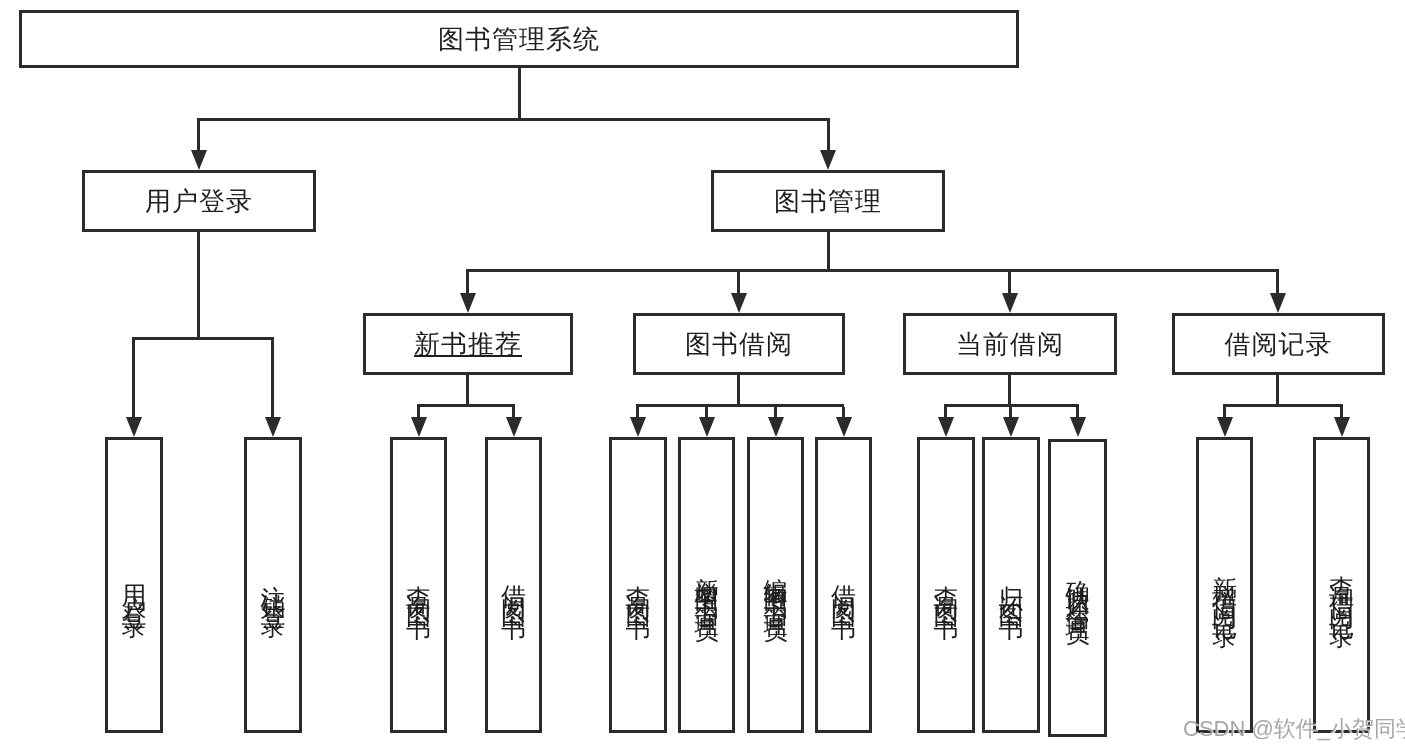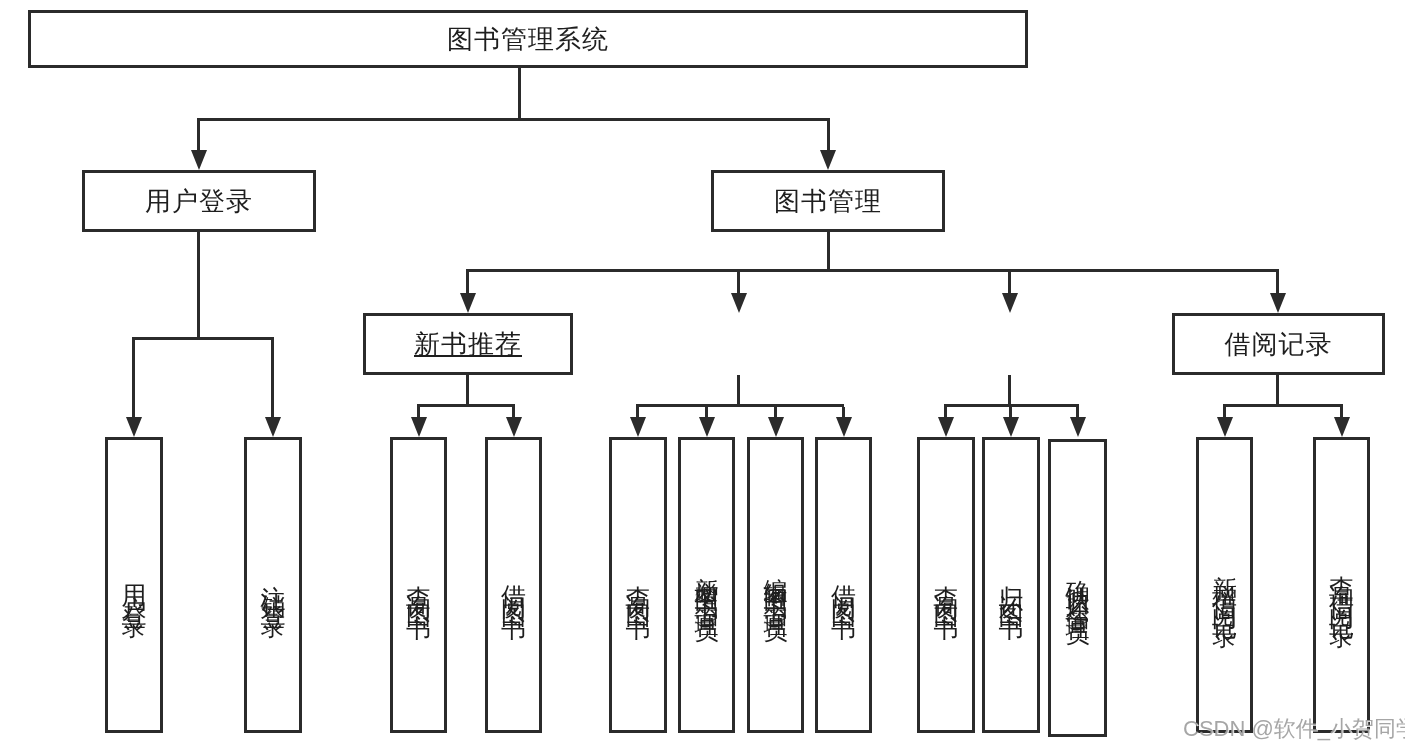--- a/index.html
+++ b/index.html
@@ -32,21 +32,21 @@
     position:absolute;left:1183px;top:714px;z-index:5;
     font-size:22px;color:rgba(158,158,158,0.92);
     text-shadow:1px 1px 0 rgba(255,255,255,0.85);white-space:nowrap;
   }
 </style>
 </head>
 <body>
 
 <div id="canvas">
 
-  <div class="node" style="left:28px;top:10px;width:1000px;height:58px;">图书管理系统</div>
+  <div class="node" style="left:19px;top:10px;width:1000px;height:58px;">图书管理系统</div>
 
   <div class="vline" style="left:518px;top:67px;height:53px;"></div>
   <div class="hline" style="left:197px;top:118px;width:633px;"></div>
   <div class="vline" style="left:197px;top:118px;height:34px;"></div>
   <div class="arrow" style="left:191px;top:150px;"></div>
   <div class="vline" style="left:827px;top:118px;height:34px;"></div>
   <div class="arrow" style="left:820px;top:150px;"></div>
 
   <div class="node" style="left:82px;top:170px;width:234px;height:62px;">用户登录</div>
   <div class="node" style="left:711px;top:170px;width:234px;height:62px;">图书管理</div>
@@ -63,20 +63,22 @@
   <div class="vline" style="left:466px;top:272px;height:23px;"></div>
   <div class="arrow" style="left:460px;top:293px;"></div>
   <div class="vline" style="left:737px;top:272px;height:23px;"></div>
   <div class="arrow" style="left:731px;top:293px;"></div>
   <div class="vline" style="left:1008px;top:272px;height:23px;"></div>
   <div class="arrow" style="left:1002px;top:293px;"></div>
   <div class="vline" style="left:1276px;top:272px;height:23px;"></div>
   <div class="arrow" style="left:1270px;top:293px;"></div>
 
   <div class="node" style="left:363px;top:313px;width:210px;height:62px;text-decoration:underline;">新书推荐</div>
+  <div class="node" style="left:633px;top:313px;width:212px;height:62px;">图书借阅</div>
+  <div class="node" style="left:903px;top:313px;width:214px;height:62px;">当前借阅</div>
   <div class="node" style="left:1172px;top:313px;width:213px;height:62px;">借阅记录</div>
 
   <div class="vline" style="left:466px;top:375px;height:32px;"></div>
   <div class="hline" style="left:417px;top:404px;width:98px;"></div>
   <div class="vline" style="left:417px;top:407px;height:12px;"></div>
   <div class="arrow" style="left:411px;top:417px;"></div>
   <div class="vline" style="left:512px;top:407px;height:12px;"></div>
   <div class="arrow" style="left:506px;top:417px;"></div>
 
   <div class="vline" style="left:737px;top:375px;height:32px;"></div>

